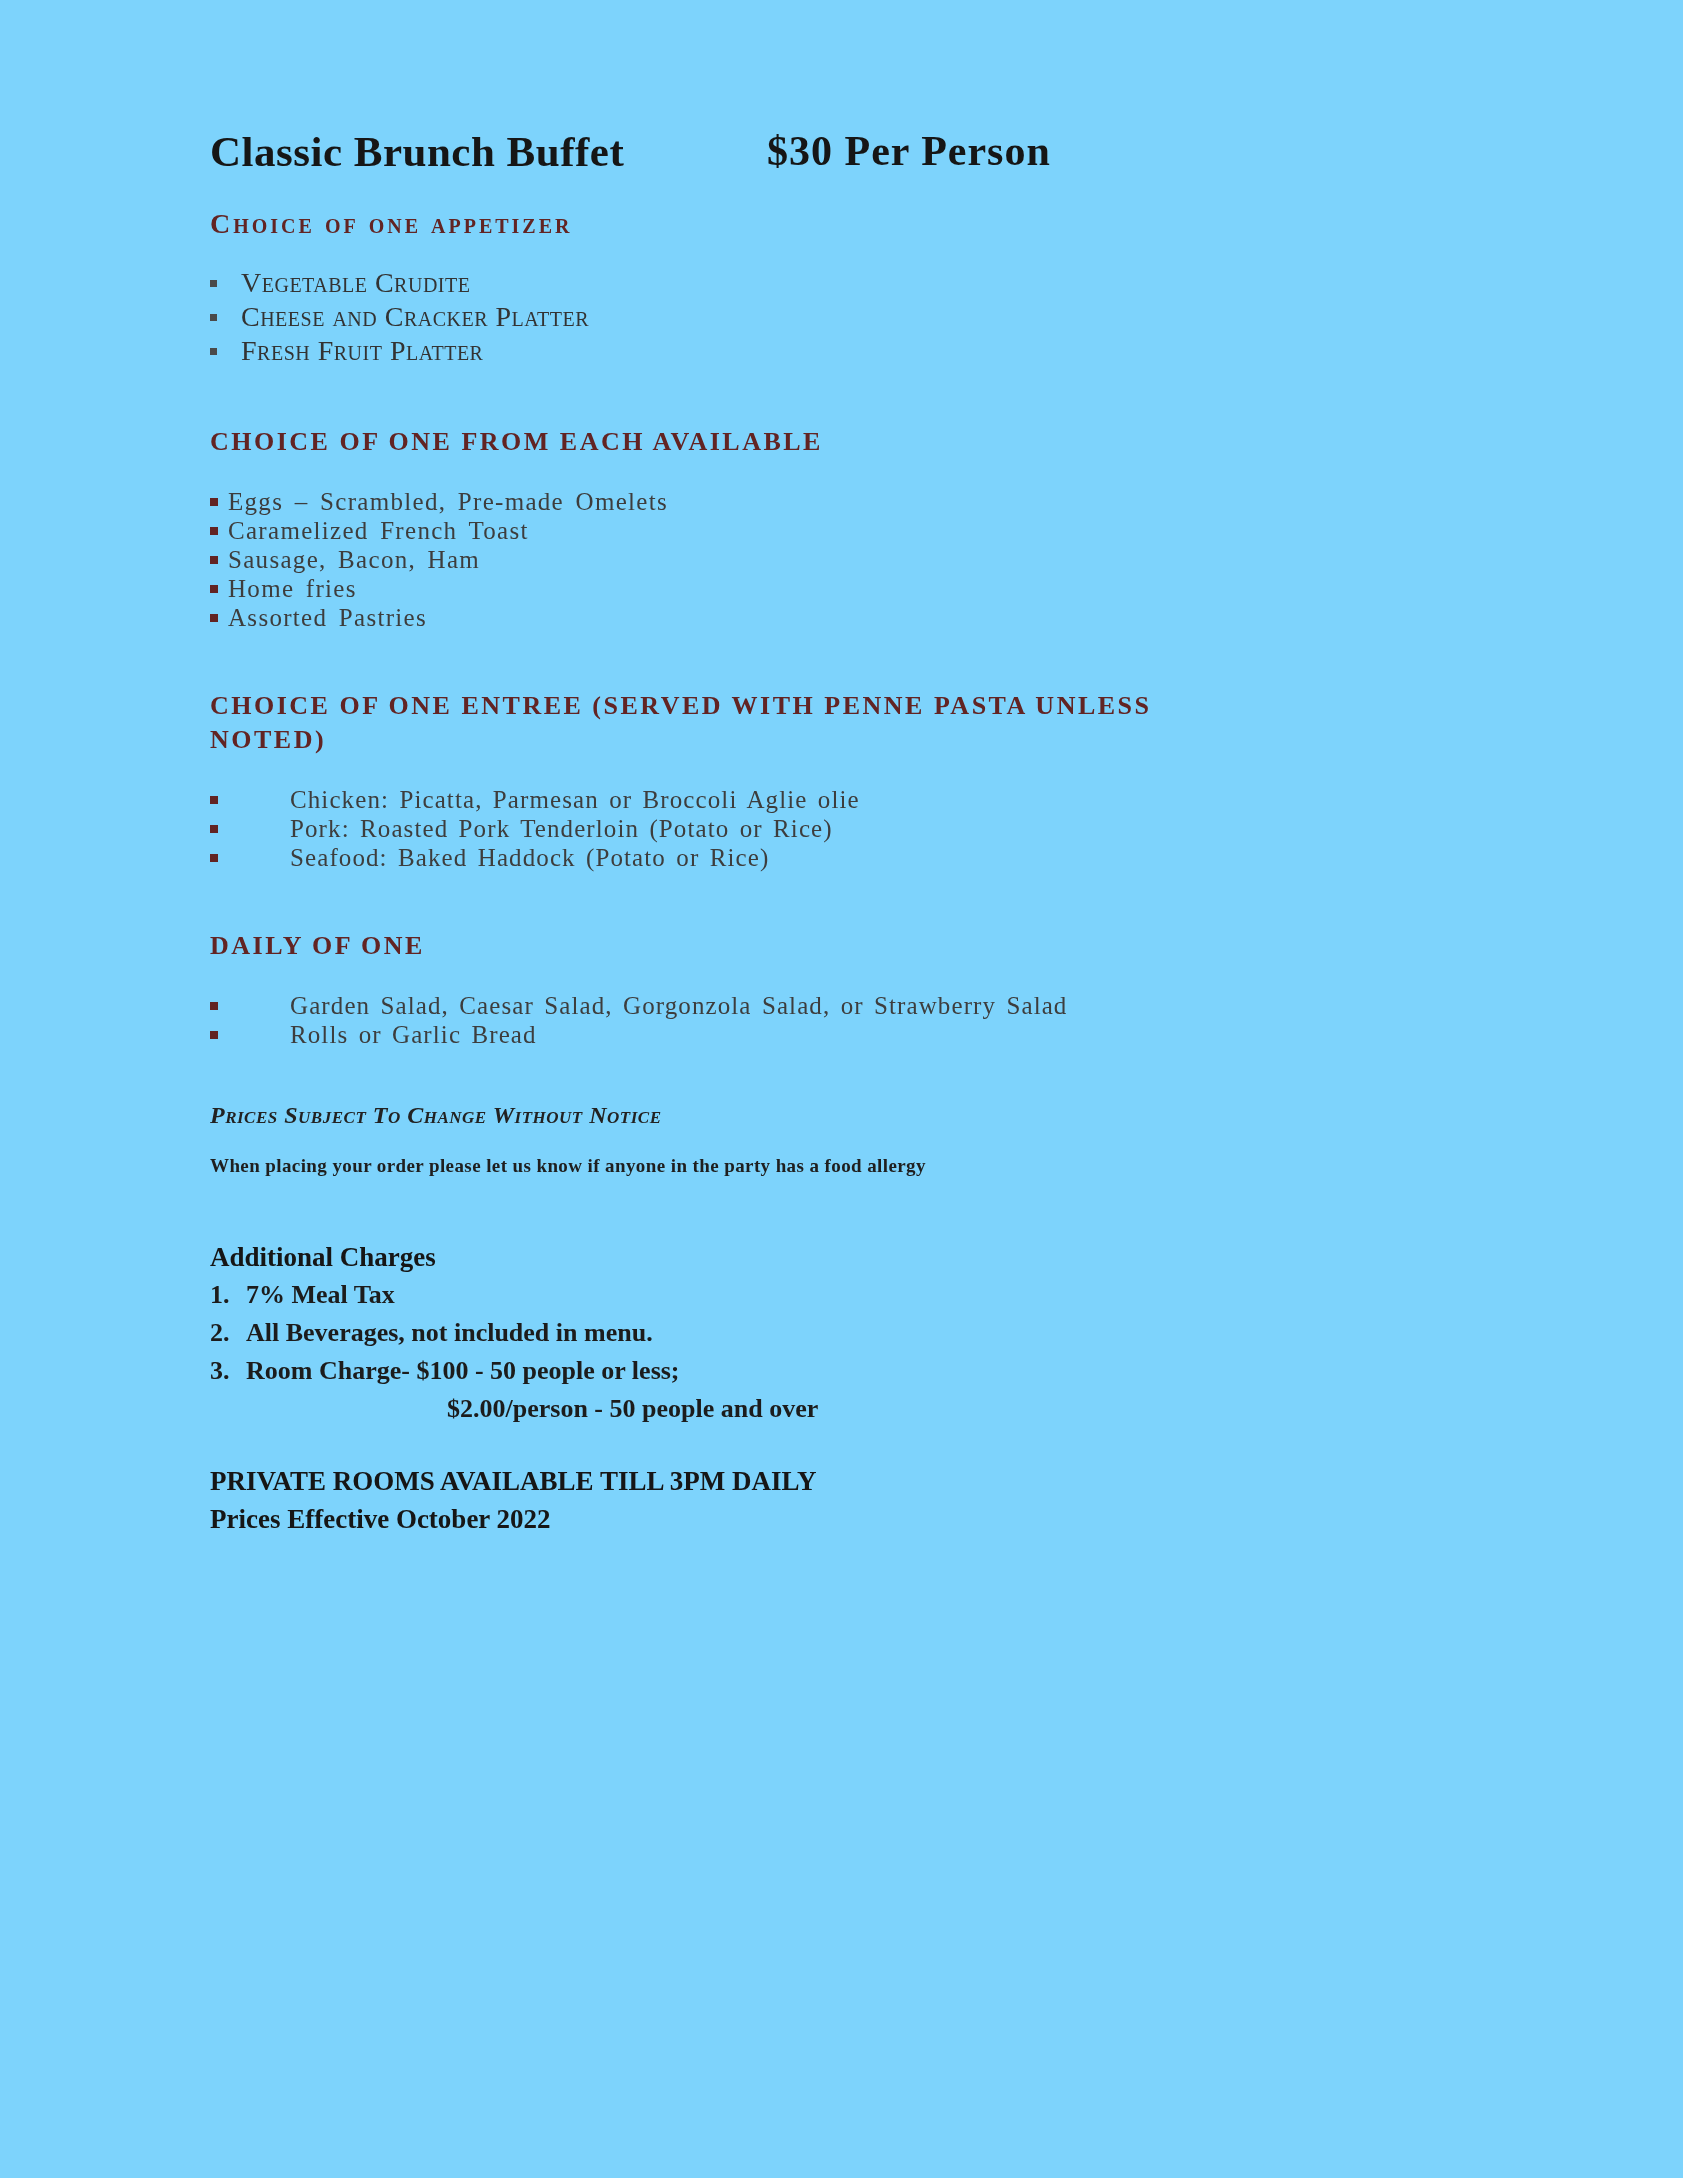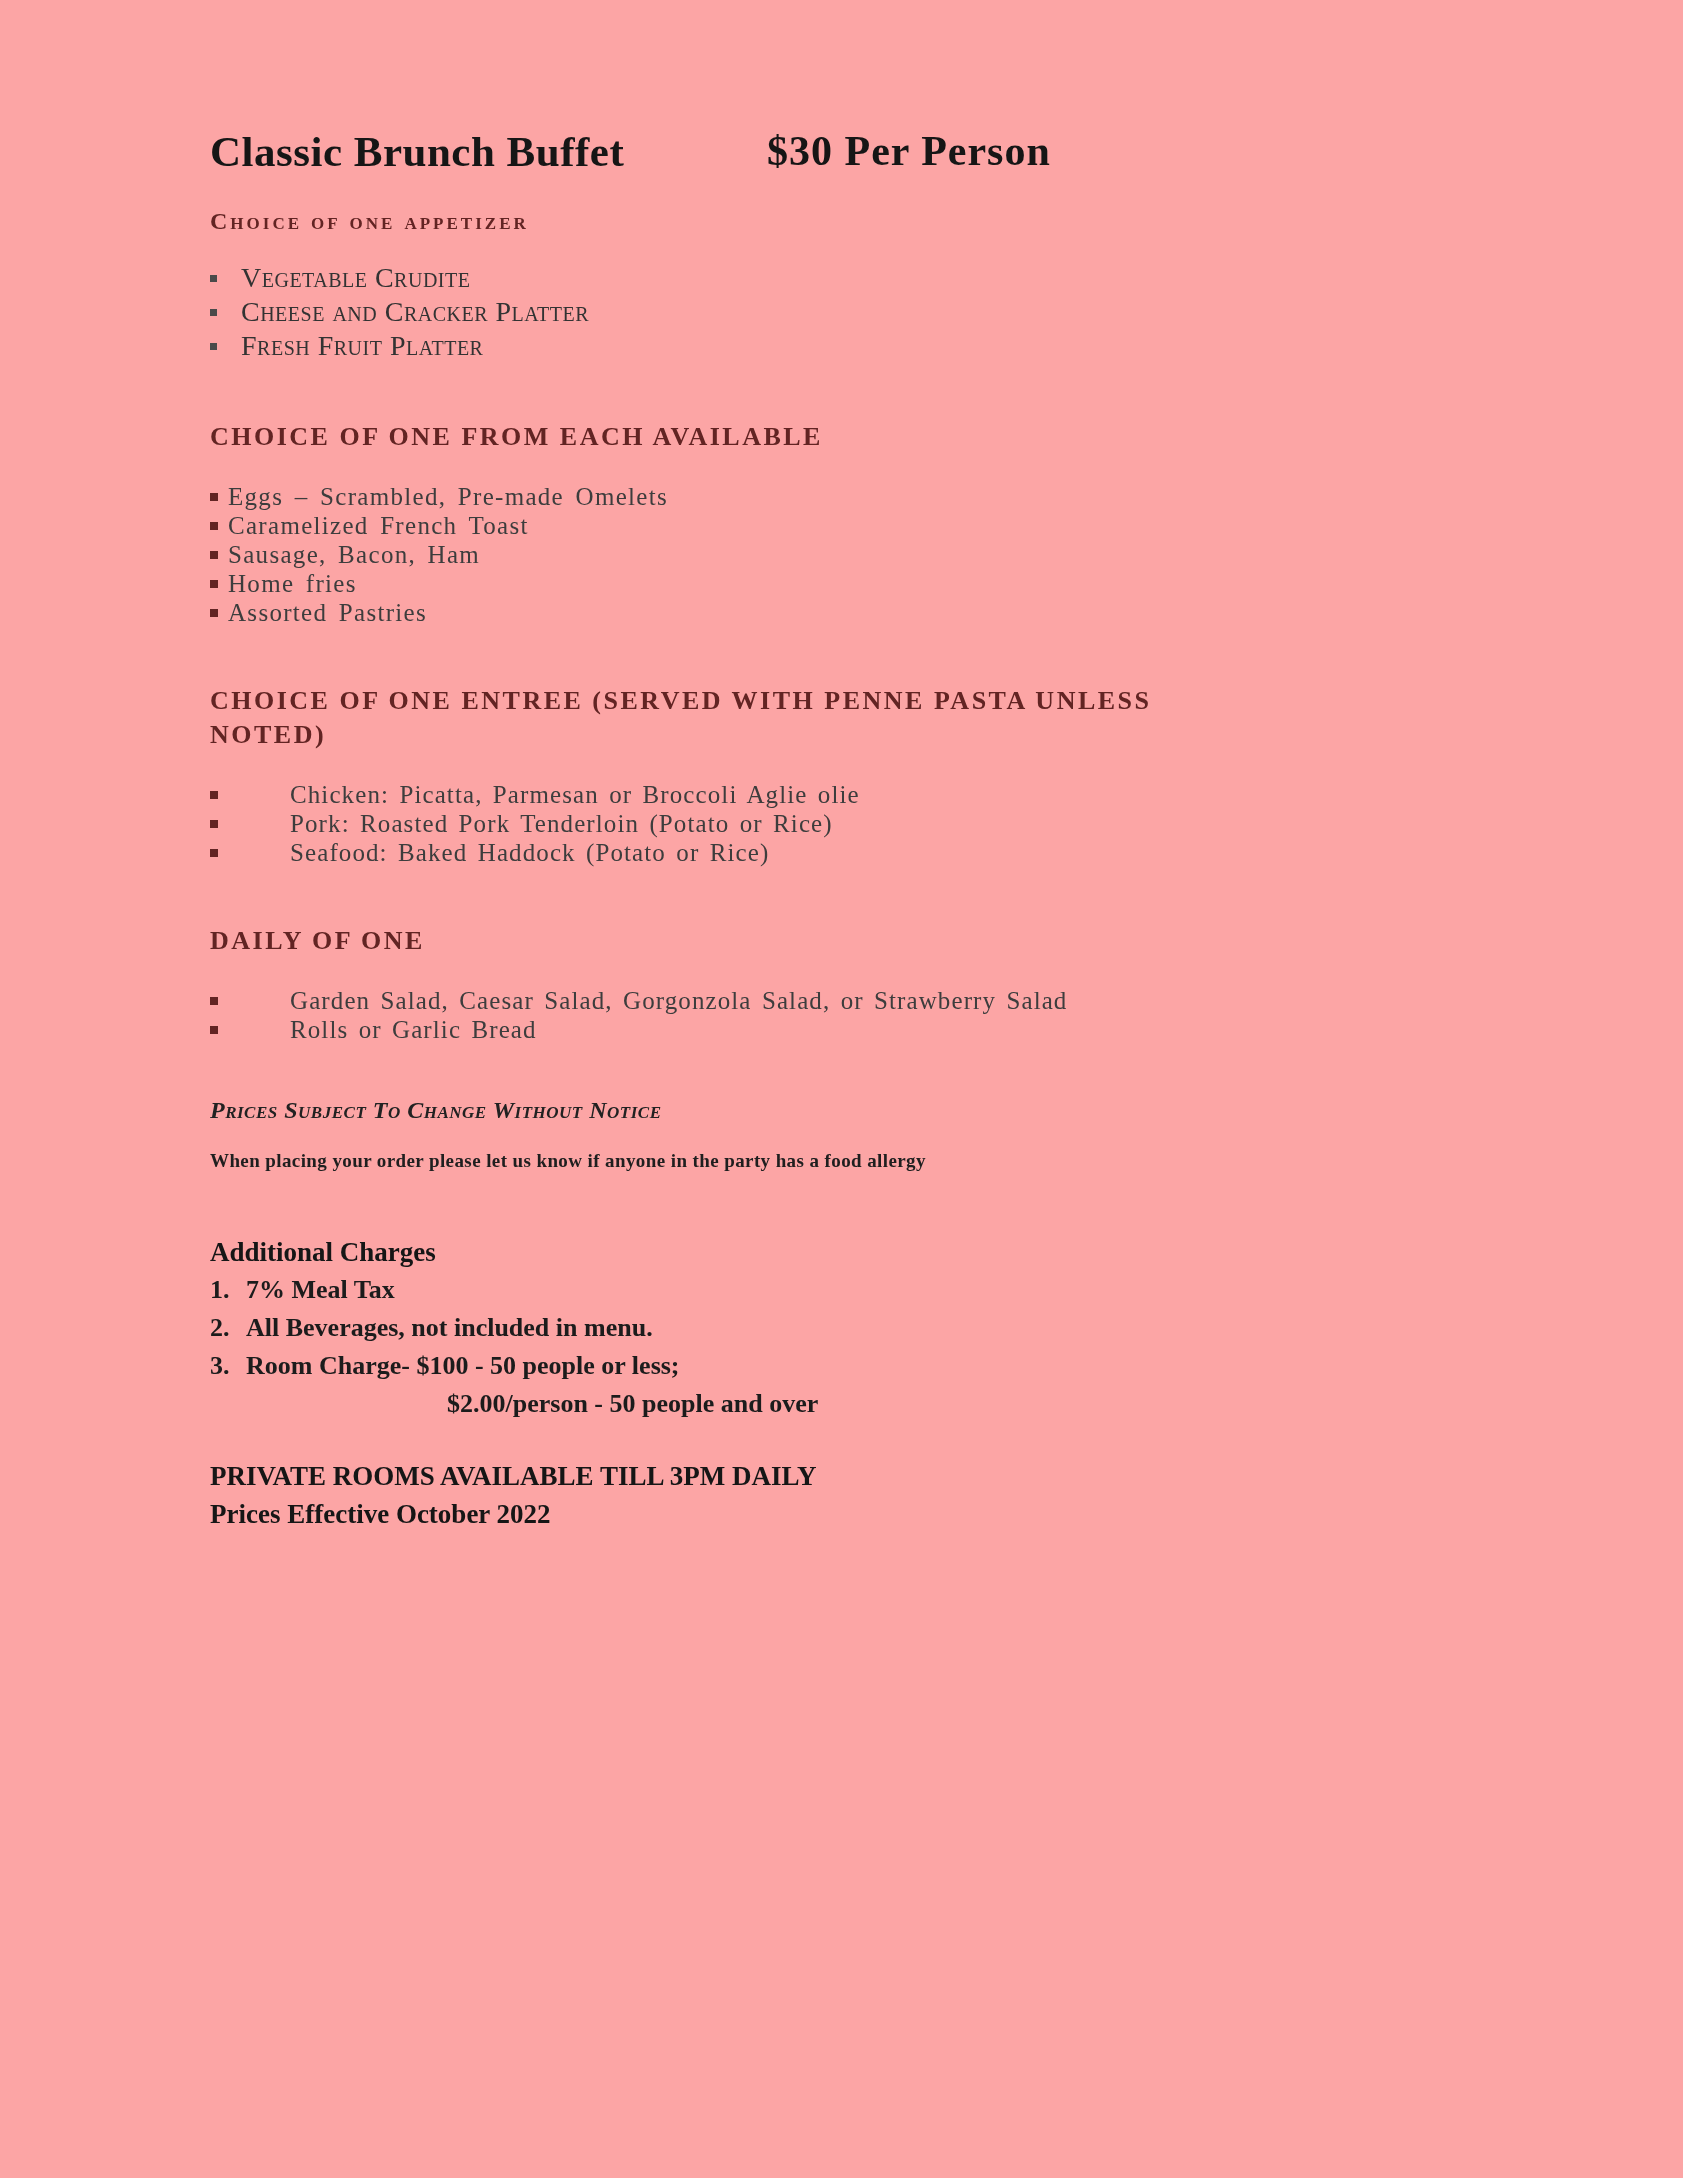--- a/index.html
+++ b/index.html
@@ -13,21 +13,21 @@
     font-family: "Liberation Serif", "DejaVu Serif", serif;
     color: #3d3d3d;
     -webkit-font-smoothing: antialiased;
   }
   .page {
     box-sizing: border-box;
     width: 1683px;
     min-height: 2178px;
     padding: 127px 198px 68px 210px;
     position: relative;
-    background: #fca5a5;
+    background: #7dd3fc;
   }
   
   .title-row {
     position: relative;
     height: 57px;
     margin-bottom: 24px;
   }
   .doc-title {
     font-size: 43px;
     font-weight: 700;
@@ -40,21 +40,21 @@
     top: 0;
     font-size: 42px;
     font-weight: 700;
     color: #161616;
     letter-spacing: 1px;
     text-align: right;
   }
   
   .sc-heading {
     font-variant: small-caps;
-    font-size: 24px;
+    font-size: 28px;
     font-weight: 700;
     color: #622423;
     letter-spacing: 3px;
     margin: 0 0 26px 0;
   }
   .caps-heading {
     font-size: 26px;
     font-weight: 700;
     color: #622423;
     letter-spacing: 2.5px;

